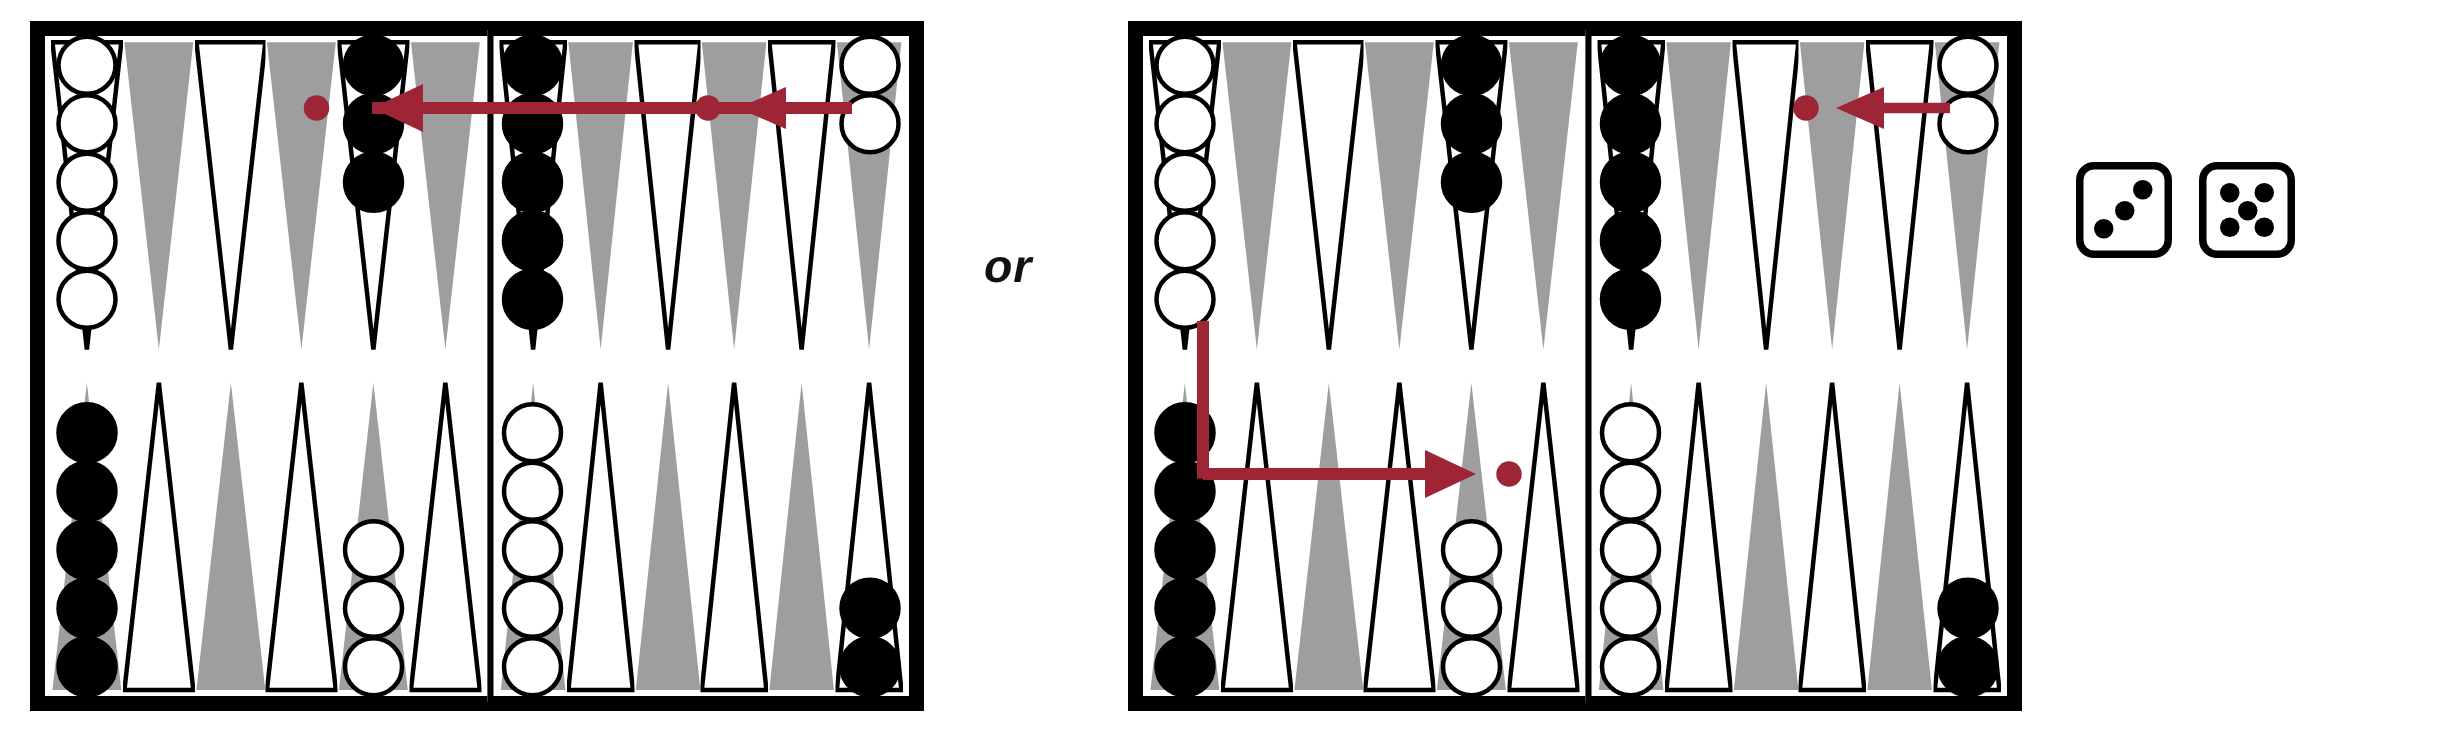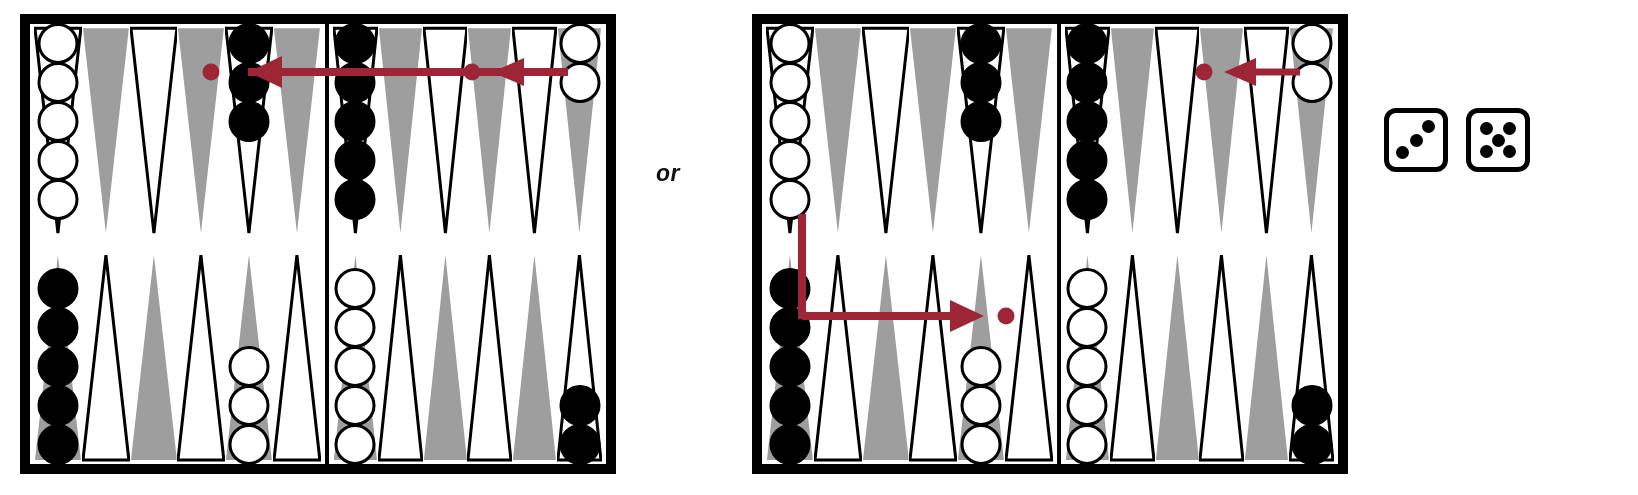--- a/index.html
+++ b/index.html
@@ -71,21 +71,21 @@
     border-radius: 50%;
     margin: -1px 0;
   }
   .chk.black { background: #000000; border: 2px solid #000000; }
   .chk.white { background: #ffffff; border: 3px solid #000000; }
 
   .or-label {
     position: absolute;
     font-style: italic;
     font-weight: bold;
-    font-size: 23px;
+    font-size: 31px;
     color: #111111;
     left: 656px;
     top: 160px;
     letter-spacing: 0.5px;
   }
 
   .dice-area {
     position: absolute;
     left: 1384px;
     top: 108px;

